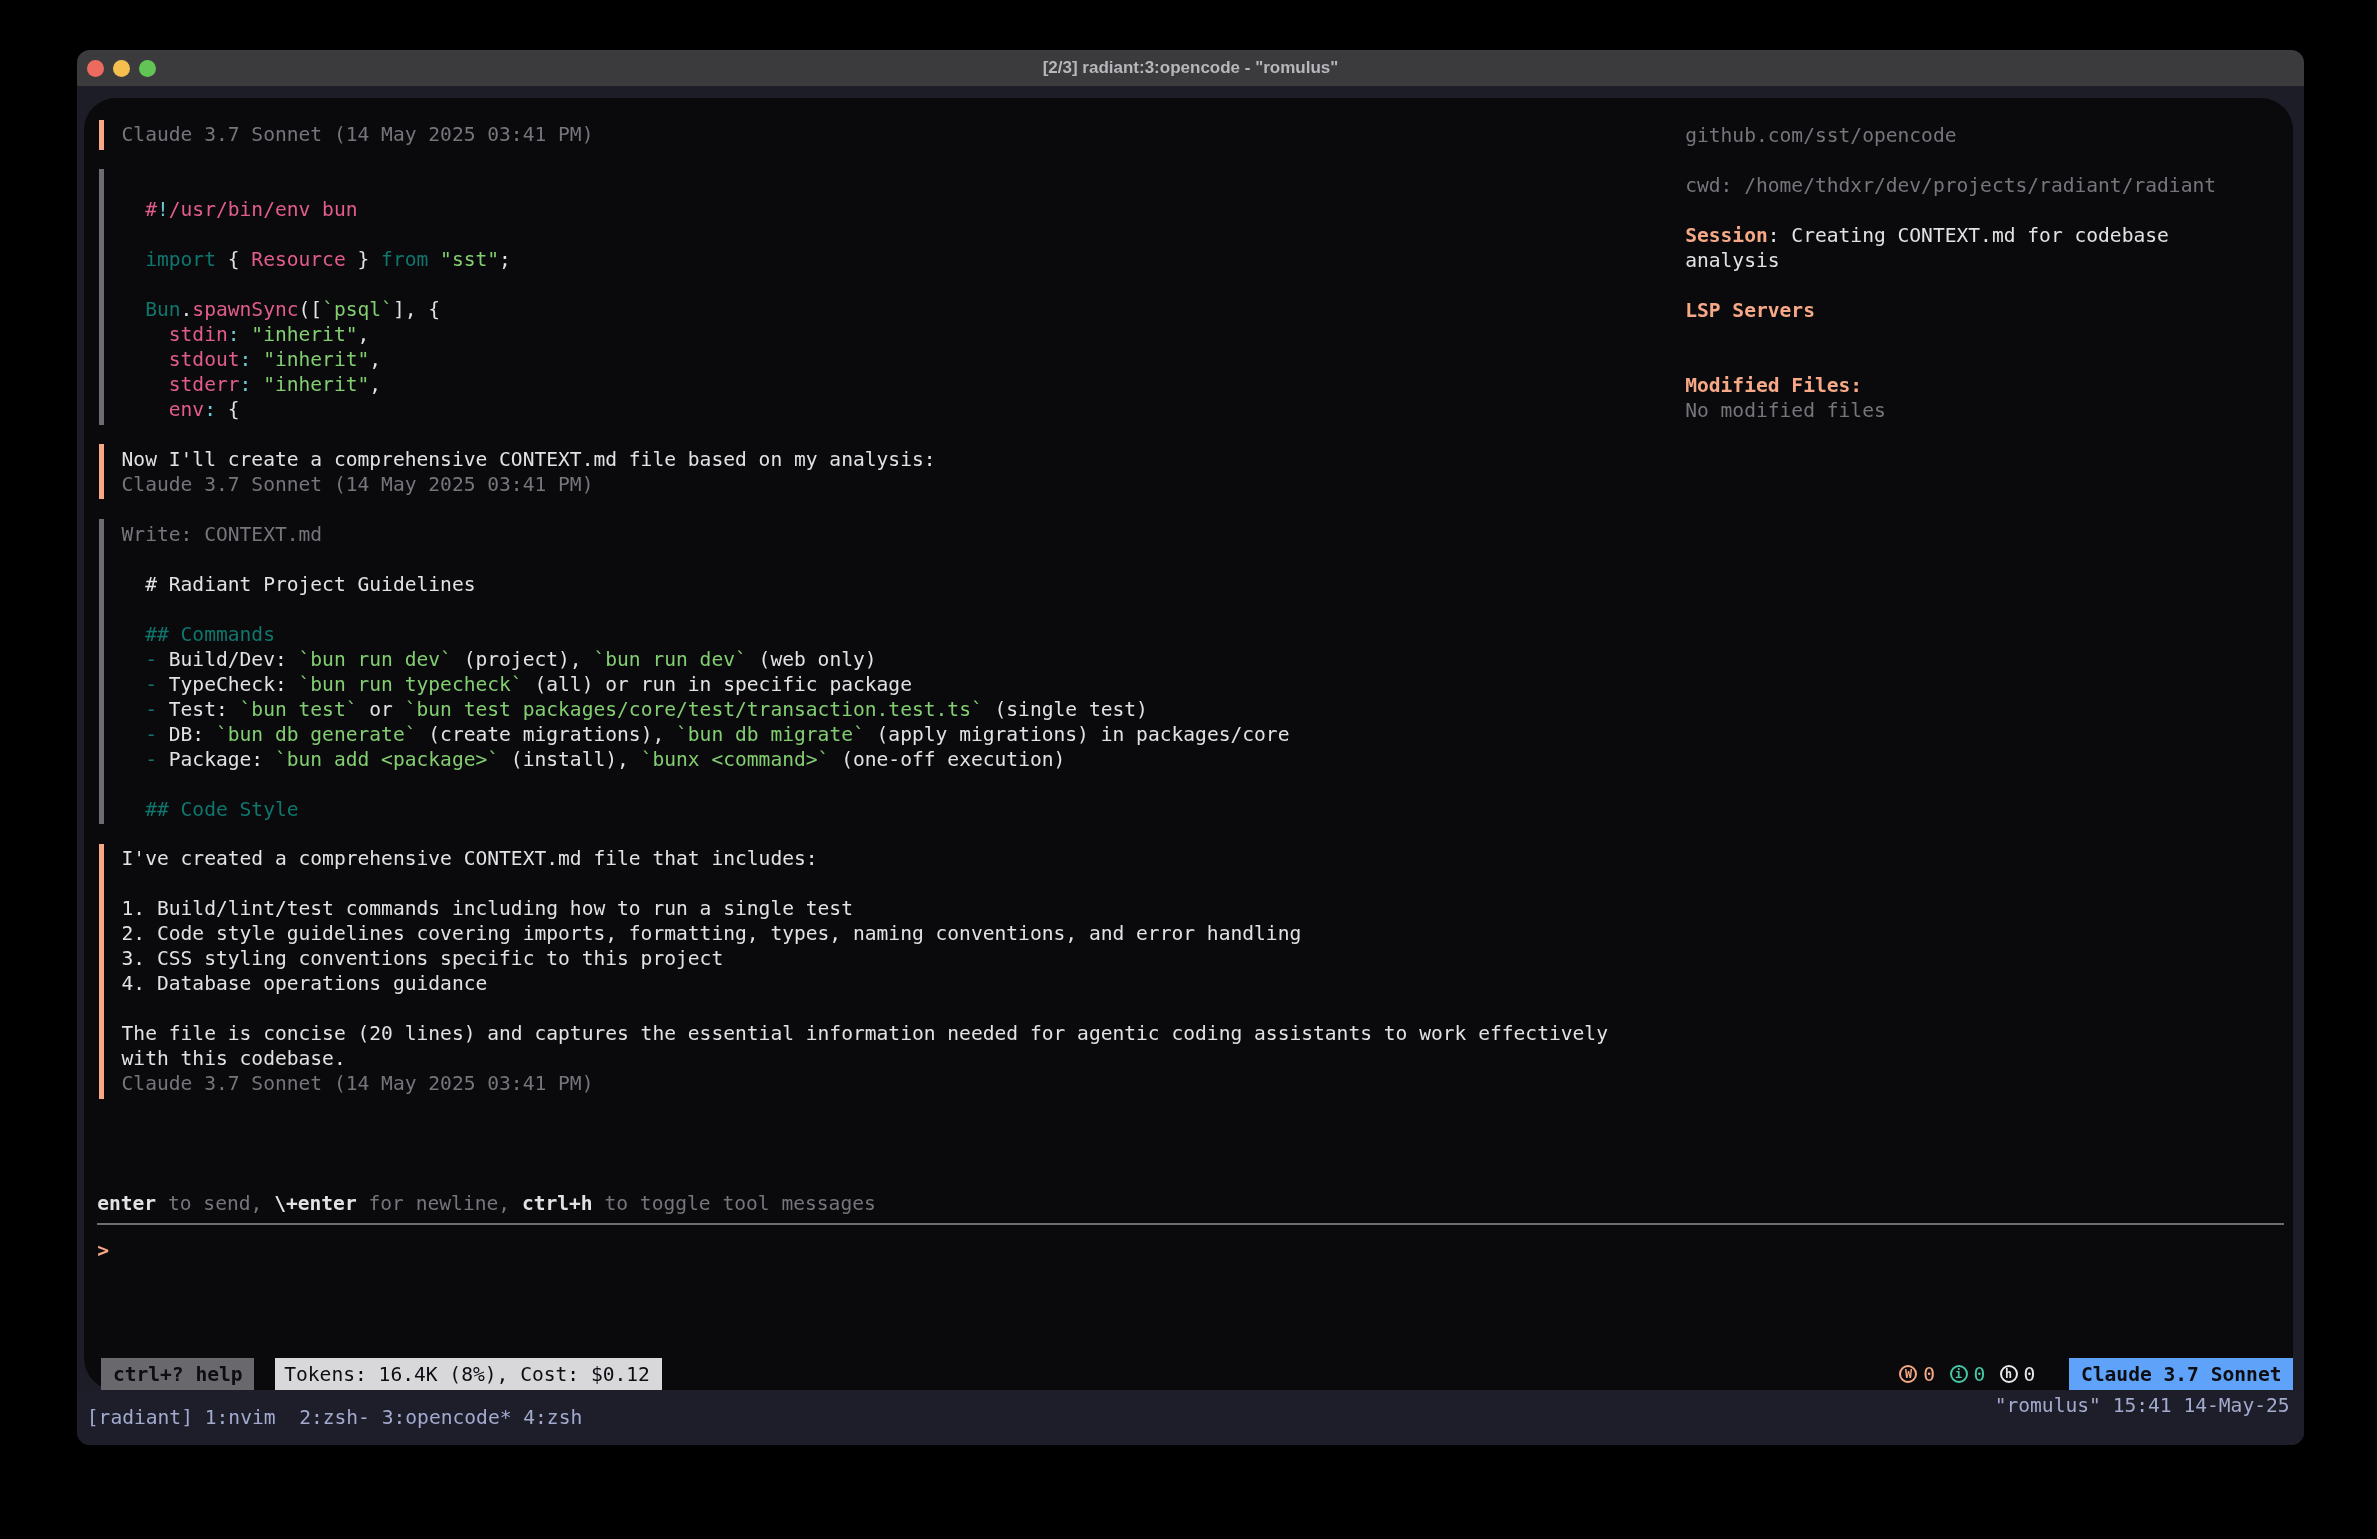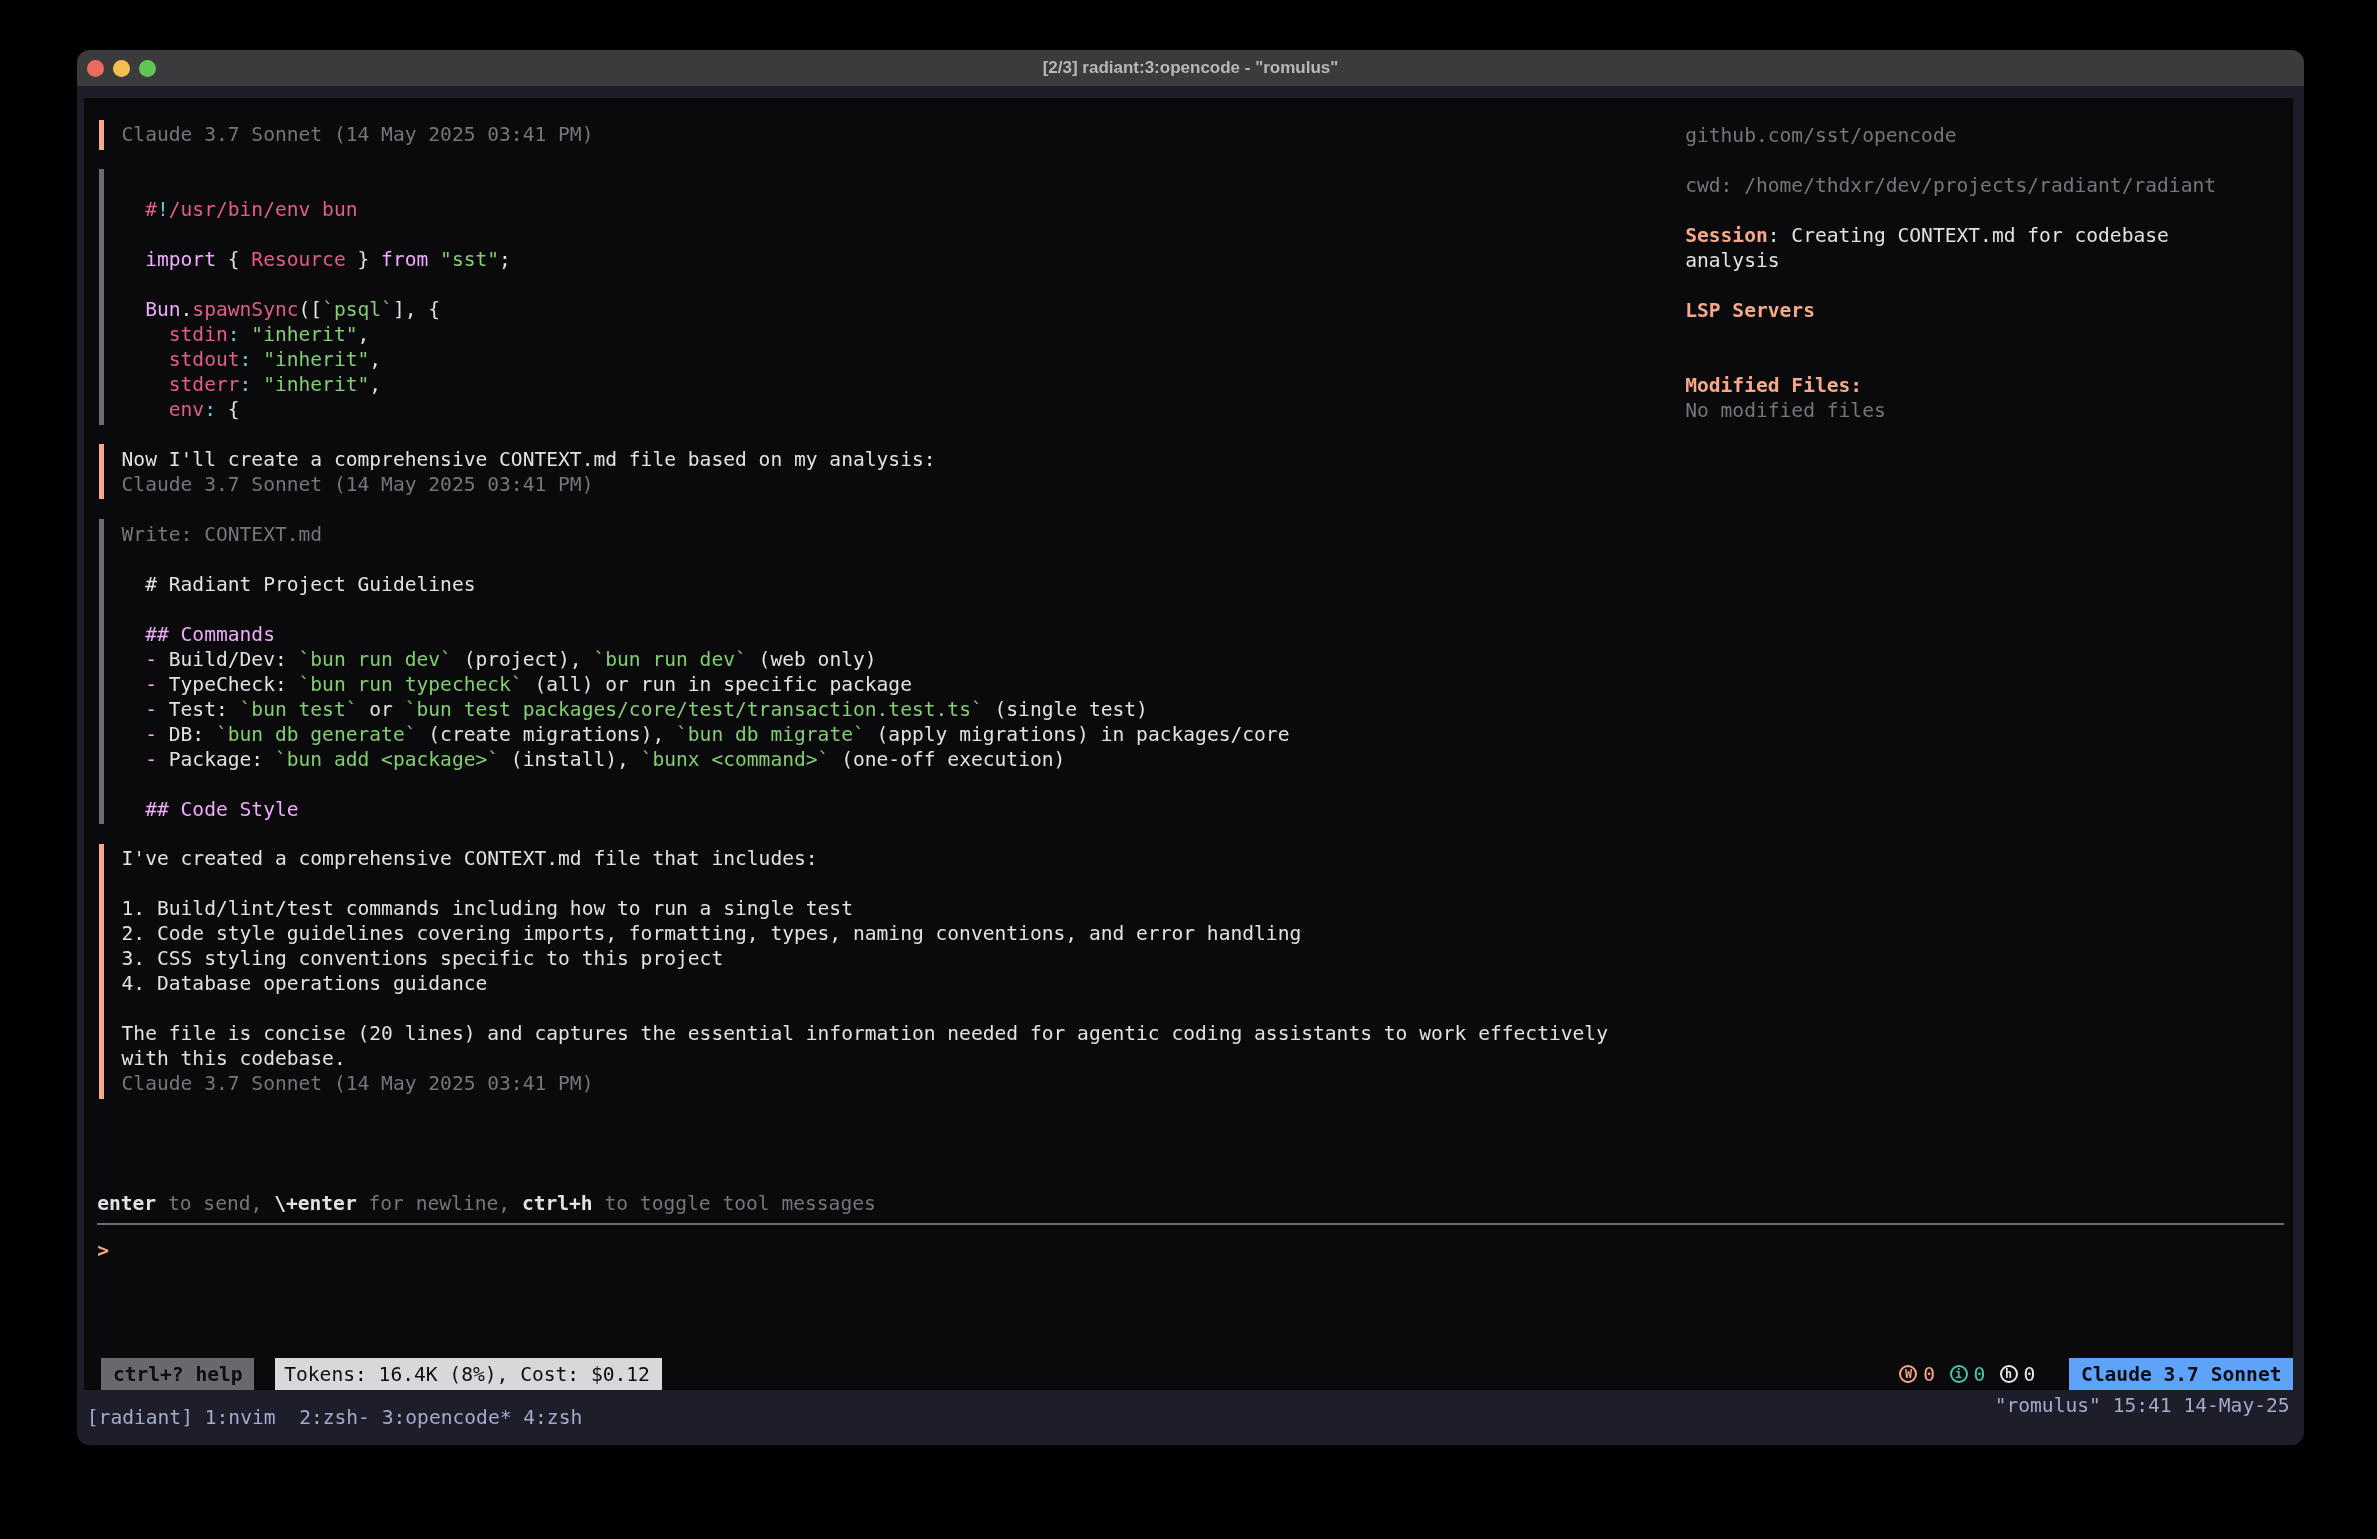--- a/index.html
+++ b/index.html
@@ -22,29 +22,29 @@
   .traffic span { width:17px; height:17px; border-radius:50%; display:block; }
   .title {
     position:absolute; left:0; right:0; text-align:center;
     font-family:"Liberation Sans", sans-serif; font-weight:bold;
     font-size:17px; color:#b7b7bb;
   }
   
   .terminal { position:absolute; top:36px; left:0; right:0; bottom:0; background:#1d1d28; }
   .pane {
     position:absolute; left:7.2px; top:11.7px; width:2209px; height:1292px;
-    background:#0a0a0c; font-size:19.6px; line-height:25px; color:#e2e2e4;
+    background:#0a0a0c; font-size:19.6px; line-height:25px; color:#e2e2e4;border-radius:32px;
   }
   .line { height:25px; line-height:25px; white-space:pre; }
   .bold { font-weight:bold; }
   .c-fg    { color:#e2e2e4; }
   .c-dim   { color:#75757c; }
   .c-white { color:#ececee; }
   .c-pink  { color:#e25c8e; }
-  .c-blue  { color:#f0abfc;text-align:center; }
+  .c-blue  { color:#0f766e;text-align:center; }
   .c-green { color:#82ce71; }
   .c-cyan  { color:#6fcbd1; }
   .c-orange{ color:#f7a987; }
   
   .chat { position:absolute; left:14.4px; top:22px; }
   .chat-block { padding:2.6px 0 2.6px 18px; margin-bottom:19.6px; border-left:5.9px solid #6c6c72; }
   .chat-block.accent-orange { border-left-color:#f7a987; }
   .chat-block.accent-gray   { border-left-color:#6c6c72; }
   
   .sidebar { position:absolute; left:1601px; top:25px; width:607px; }

